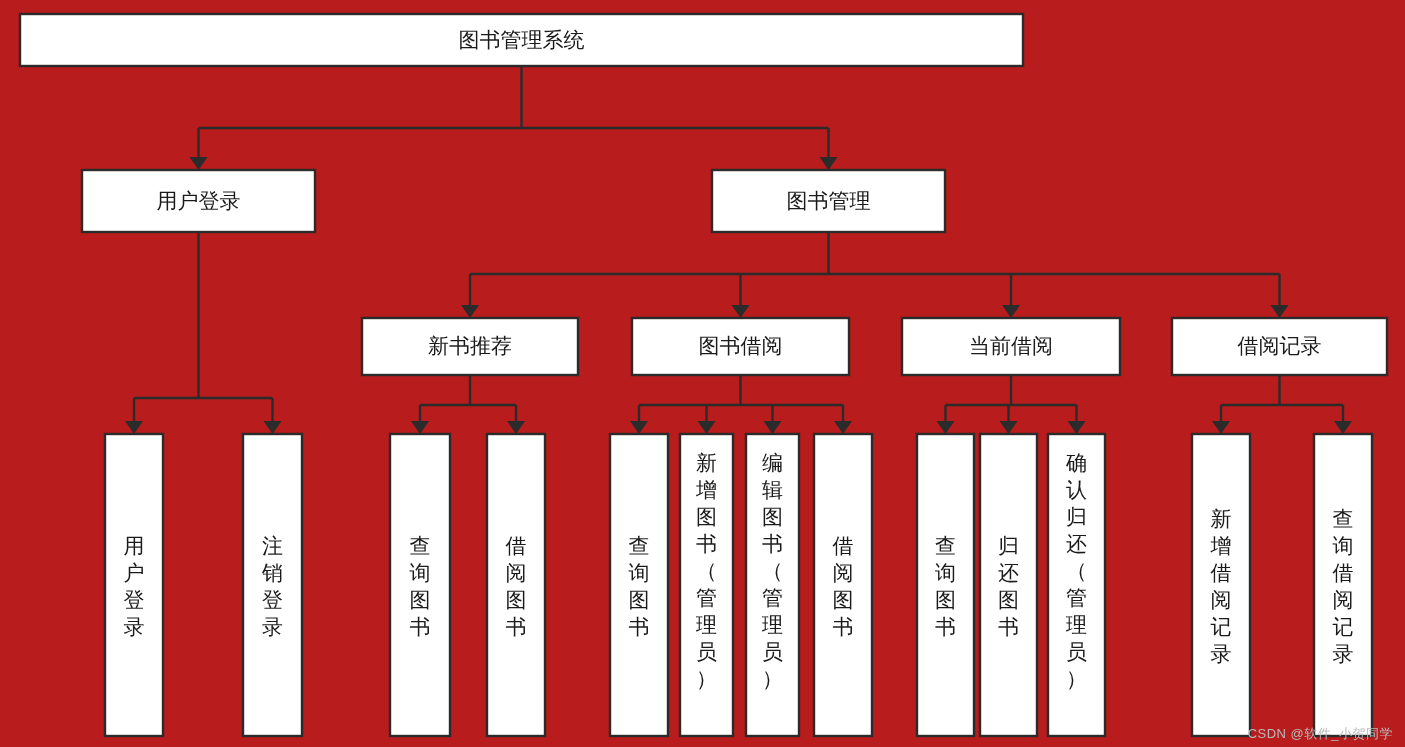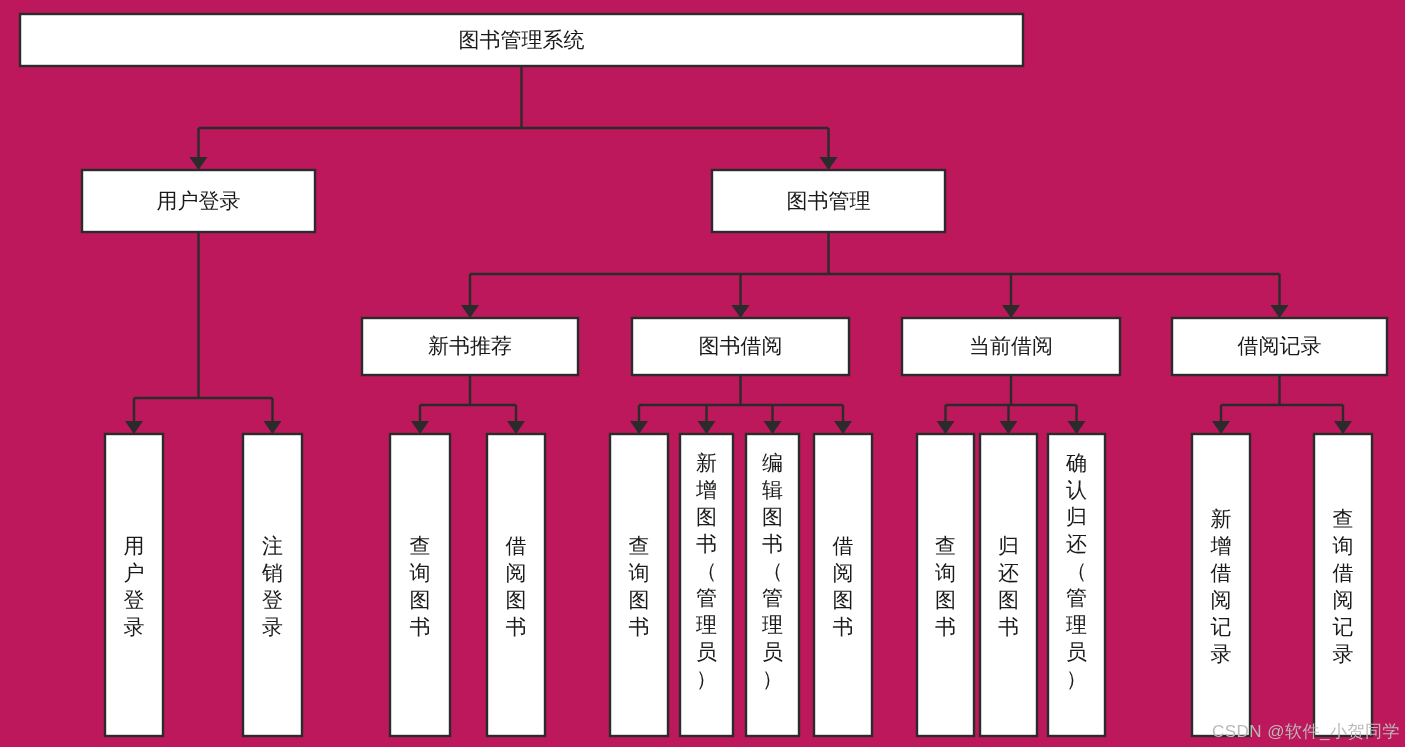--- a/index.html
+++ b/index.html
@@ -7,21 +7,21 @@
     padding: 0;
     background: #ffffff;
   }
   body {
     font-family: "Liberation Sans", "DejaVu Sans", sans-serif;
   }
   #diagram-root {
     position: relative;
     width: 1405px;
     height: 747px;
-    background: #be185d;
+    background: #b91c1c;
     overflow: hidden;
   }
   svg#tree-svg {
     position: absolute;
     left: 0;
     top: 0;
     width: 1405px;
     height: 747px;
     display: block;
   }
@@ -48,24 +48,24 @@
     dominant-baseline: middle;
   }
   .node-label-v {
     fill: #1a1a1a;
     font-family: "Liberation Sans", "DejaVu Sans", sans-serif;
     font-size: 21px;
     text-anchor: middle;
   }
   .watermark {
     position: absolute;
-    right: 5px;
+    right: 12px;
     bottom: 4px;
     font-family: "Liberation Sans", "DejaVu Sans", sans-serif;
-    font-size: 17px;
+    font-size: 13px;
     color: #b9b9b9;
     letter-spacing: 0.5px;
     white-space: nowrap;
     user-select: none;
   }
 </style>
 </head>
 <body>
 
 <div id="diagram-root">

